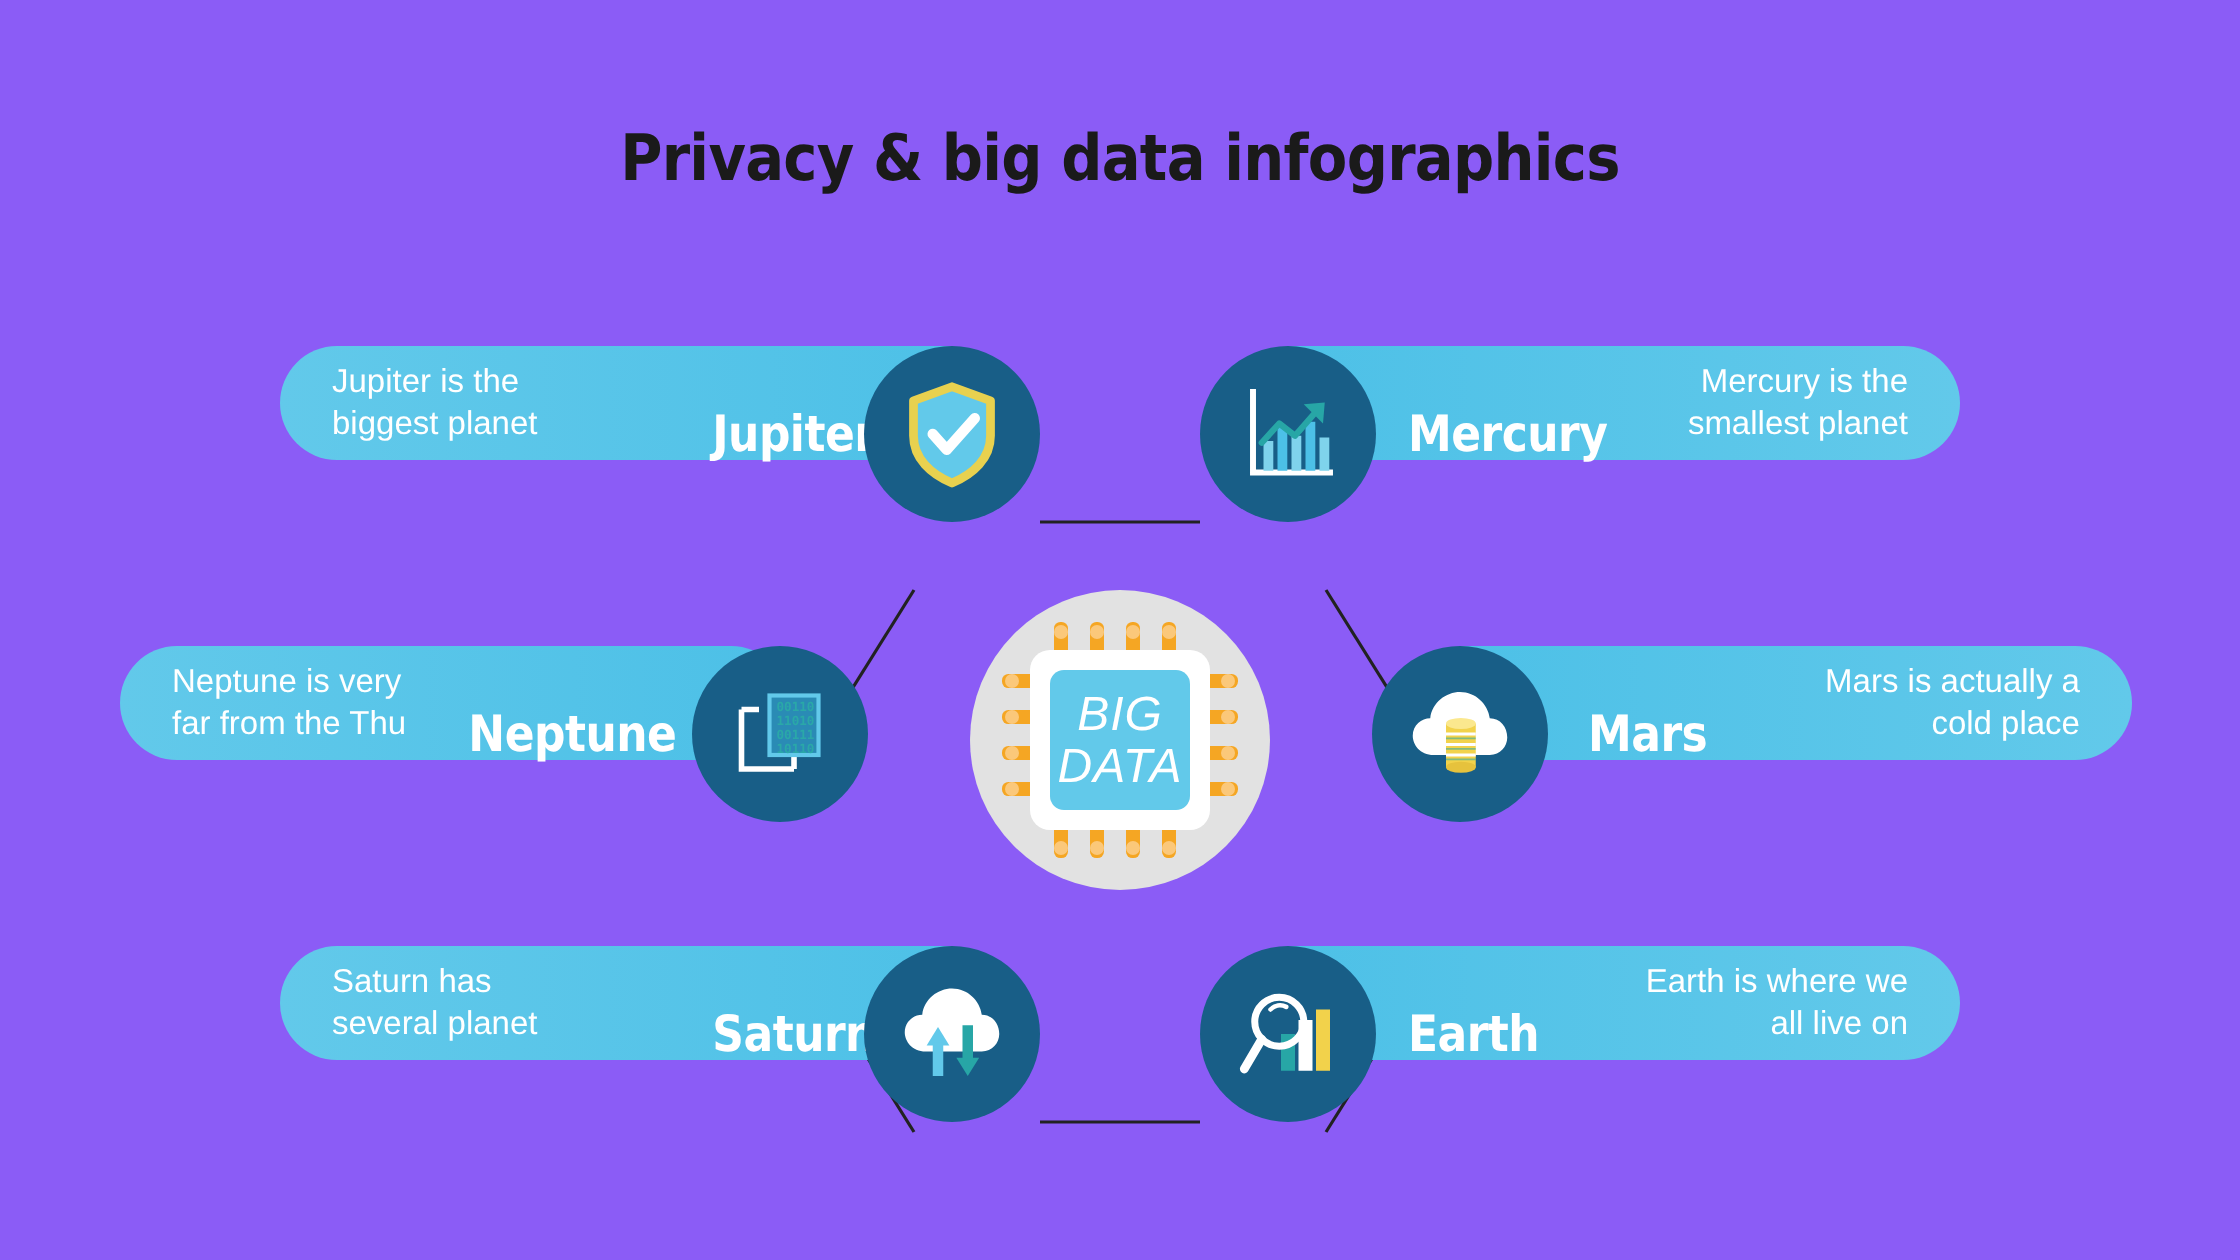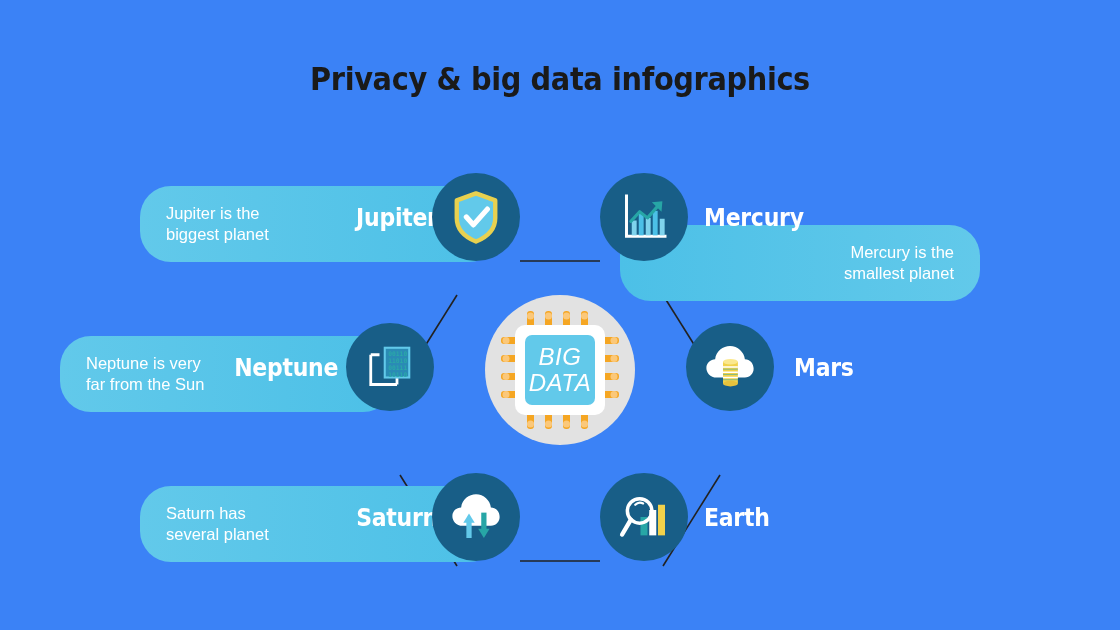--- a/index.html
+++ b/index.html
@@ -3,21 +3,21 @@
 <meta charset="utf-8">
 <style>
   * { margin:0; padding:0; box-sizing:border-box; }
   html,body { width:1120px; height:630px; }
   body {
     background:#ffffff;
     font-family:"Liberation Sans", sans-serif;
     overflow:hidden;
     position:relative;
   }
-  #slide { position:relative; width:1120px; height:630px; background:#3b82f6; overflow:hidden; }
+  #slide { position:relative; width:1120px; height:630px; background:#8b5cf6; overflow:hidden; }
 
   
   .title {
     position:absolute; left:0; top:60px; width:1120px;
     text-align:center;
     font-family:"DejaVu Sans", sans-serif;
     font-weight:bold;
     font-size:32px;
     letter-spacing:-0.4px;
     color:#1a1a1a;
@@ -35,21 +35,21 @@
     border-radius:50%;
     background:#e2e2e2;
     font-style:italic;
   }
   .chip-svg { position:absolute; left:12px; top:12px; width:126px; height:126px; }
 
   
   .row { position:absolute; height:88px; }
 
   .pill {
-    position:absolute; top:13px; height:76px;
+    position:absolute; top:0; height:57px;
     border-radius:31px;
   }
   .pill.left  { background:linear-gradient(to right,#62c9ea,#4cc0e7); }
   .pill.right { background:linear-gradient(to left,#62c9ea,#4cc0e7); }
 
   .desc {
     position:absolute; top:50%; transform:translateY(-50%);
     color:#ffffff;
     font-size:16.5px;
     line-height:21px;
@@ -109,21 +109,21 @@
     <div class="pname l" style="right:102px;">Jupiter</div>
     <div class="circle" style="left:292px;">
       <svg viewBox="0 0 64 64">
         <path d="M32 5 L54 13 V33 C54 46 44 55 32 60 C20 55 10 46 10 33 V13 Z" fill="#62c9ea" stroke="#e8d14f" stroke-width="5" stroke-linejoin="round"></path>
         <path d="M21 32 L29 41 L45 23" fill="none" stroke="#ffffff" stroke-width="6" stroke-linecap="round" stroke-linejoin="round"></path>
       </svg>
     </div>
   </div>
 
   <div class="row" style="left:600px; top:173px; width:380px;">
-    <div class="pill right" style="left:20px; width:360px;margin-top:39px;">
+    <div class="pill right" style="left:20px; width:360px;">
       <div class="desc r">Mercury is the
 smallest planet</div>
     </div>
     <div class="pname r" style="left:104px;">Mercury</div>
     <div class="circle" style="left:0px;">
       <svg viewBox="0 0 64 64">
         <path d="M12 8 V54 H56" fill="none" stroke="#ffffff" stroke-width="3.4" stroke-linecap="square"></path>
         <rect x="18" y="36" width="5.6" height="17" fill="#7fd3ec"></rect>
         <rect x="26" y="28" width="5.6" height="25" fill="#4cc0e7"></rect>
         <rect x="34" y="33" width="5.6" height="20" fill="#7fd3ec"></rect>
@@ -131,39 +131,43 @@
         <rect x="50" y="34" width="5.6" height="19" fill="#7fd3ec"></rect>
         <path d="M17 37 L27 26 L36 33 L50 17" fill="none" stroke="#27a6a6" stroke-width="3.6" stroke-linecap="round" stroke-linejoin="round"></path>
         <path d="M41 15 L53 14 L52 26 Z" fill="#27a6a6"></path>
       </svg>
     </div>
   </div>
 
   <div class="row" style="left:60px; top:323px; width:374px;">
     <div class="pill left" style="left:0px; width:334px;">
       <div class="desc l">Neptune is very
-far from the Sun</div>
+far from the Thu</div>
     </div>
     <div class="pname l" style="right:96px;">Neptune</div>
     <div class="circle" style="left:286px;">
       <svg viewBox="0 0 64 64">
         <path d="M10 18 V52 H40" fill="none" stroke="#ffffff" stroke-width="3.2"></path>
         <path d="M10 18 H20 M40 52 V44" fill="none" stroke="#ffffff" stroke-width="3.2"></path>
         <rect x="26" y="10" width="28" height="34" fill="#2a8bb5" stroke="#62c9ea" stroke-width="2.4"></rect>
         <g fill="#2aa8a8" font-family="DejaVu Sans Mono, monospace" font-size="7.2" font-weight="bold">
           <text x="30" y="19">00110</text>
           <text x="30" y="27">11010</text>
           <text x="30" y="35">00111</text>
           <text x="30" y="43">10110</text>
         </g>
       </svg>
     </div>
   </div>
 
   <div class="row" style="left:686px; top:323px; width:380px;">
+    <div class="pill right" style="left:20px; width:360px;">
+      <div class="desc r">Mars is actually a
+cold place</div>
+    </div>
     <div class="pname r" style="left:108px;">Mars</div>
     <div class="circle" style="left:0px;">
       <svg viewBox="0 0 64 64">
         <path d="M17 44 C9 44 5 38 5 33 C5 27 10 23 15 23 C16 14 24 8 32 8 C41 8 48 15 49 23
                  C55 23 59 28 59 34 C59 39 55 44 49 44 Z" fill="#ffffff"></path>
         <g>
           <rect x="24" y="26" width="17" height="25" fill="#f2d24b"></rect>
           <ellipse cx="32.5" cy="26" rx="8.5" ry="3.2" fill="#fbe88e"></ellipse>
           <ellipse cx="32.5" cy="51" rx="8.5" ry="3.2" fill="#e6c23d"></ellipse>
           <path d="M24 32 h17 M24 38 h17 M24 44 h17" stroke="#ffffff" stroke-width="1.6" fill="none"></path>
@@ -186,20 +190,24 @@
         <path d="M24 56 V36 M24 30 L18 39 H30 Z" fill="none"></path>
         <path d="M24 28 L17.5 38.5 H30.5 Z" fill="#62c9ea"></path>
         <rect x="21" y="37" width="6" height="19" fill="#62c9ea"></rect>
         <path d="M41 56 L34.5 45.5 H47.5 Z" fill="#27a6a6"></path>
         <rect x="38" y="27" width="6" height="19" fill="#27a6a6"></rect>
       </svg>
     </div>
   </div>
 
   <div class="row" style="left:600px; top:473px; width:380px;">
+    <div class="pill right" style="left:20px; width:360px;">
+      <div class="desc r">Earth is where we
+all live on</div>
+    </div>
     <div class="pname r" style="left:104px;">Earth</div>
     <div class="circle" style="left:0px;">
       <svg viewBox="0 0 64 64">
         <rect x="28" y="32" width="8" height="21" fill="#27a6a6"></rect>
         <rect x="38" y="24" width="8" height="29" fill="#ffffff"></rect>
         <rect x="48" y="18" width="8" height="35" fill="#f2d24b"></rect>
         <circle cx="27" cy="25" r="14" fill="none" stroke="#ffffff" stroke-width="4"></circle>
         <path d="M22 18 C24.5 15.5 28 15 31 16.5" fill="none" stroke="#ffffff" stroke-width="2.6" stroke-linecap="round"></path>
         <path d="M17 35 L7 52" fill="none" stroke="#ffffff" stroke-width="5" stroke-linecap="round"></path>
       </svg>

